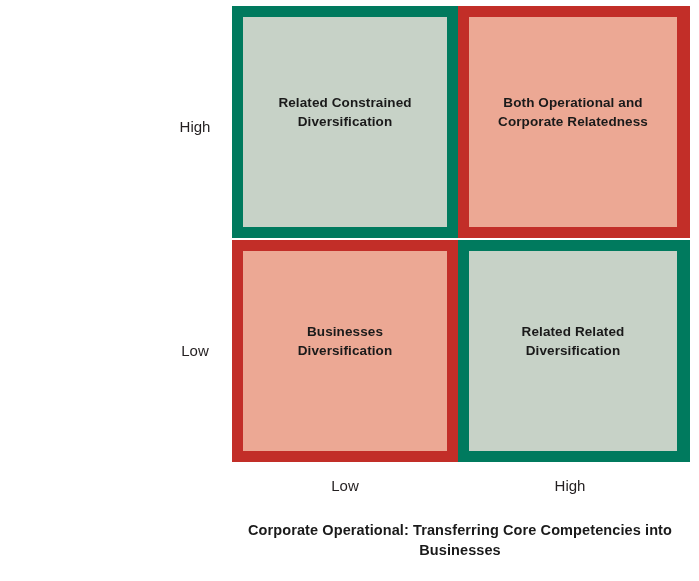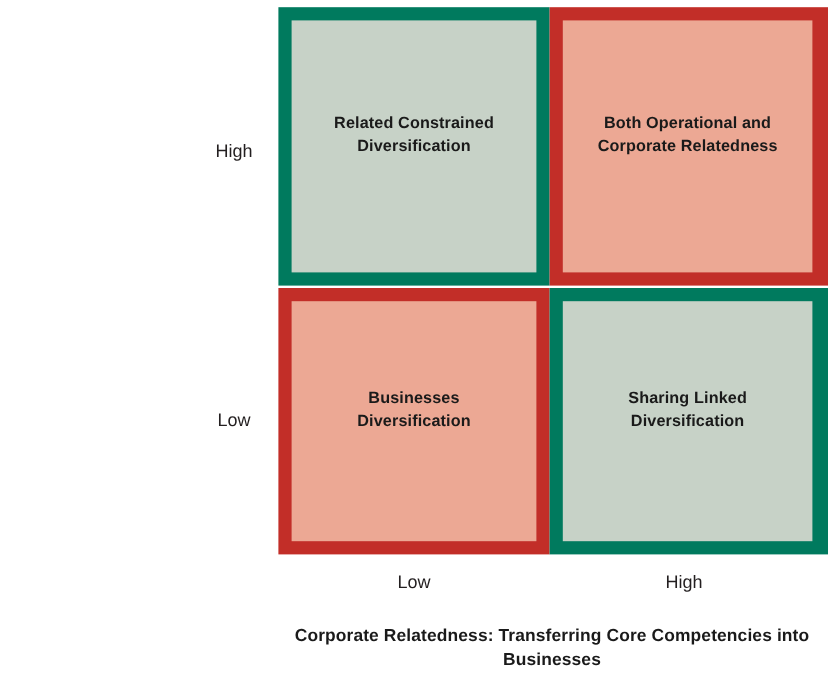--- a/index.html
+++ b/index.html
@@ -154,27 +154,27 @@
 
     <div class="cell cell-bl cell-red">
       <div class="cell-inner fill-salmon">
         <div class="cell-label">Businesses
 Diversification</div>
       </div>
     </div>
 
     <div class="cell cell-br cell-green">
       <div class="cell-inner fill-sage">
-        <div class="cell-label">Sharing Linked
+        <div class="cell-label">Related Related
 Diversification</div>
       </div>
     </div>
 
   </div>
 
   <div class="x-tick x-tick-low">Low</div>
 
   <div class="x-tick x-tick-high">High</div>
 
-  <div class="x-axis-title">Corporate Relatedness:
+  <div class="x-axis-title">Corporate Operational:
 Transferring Core Competencies into Businesses</div>
 
 </div>
 
 </body></html>

